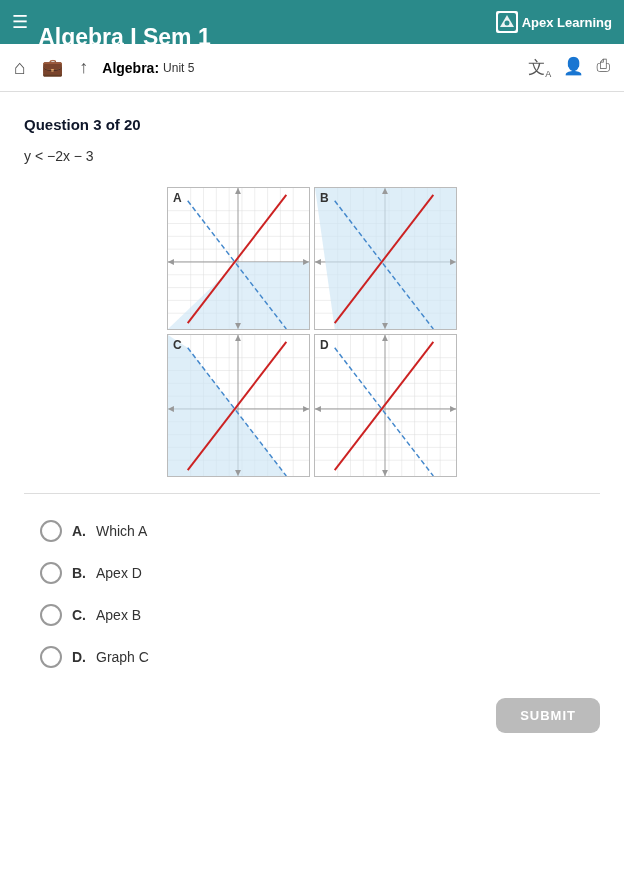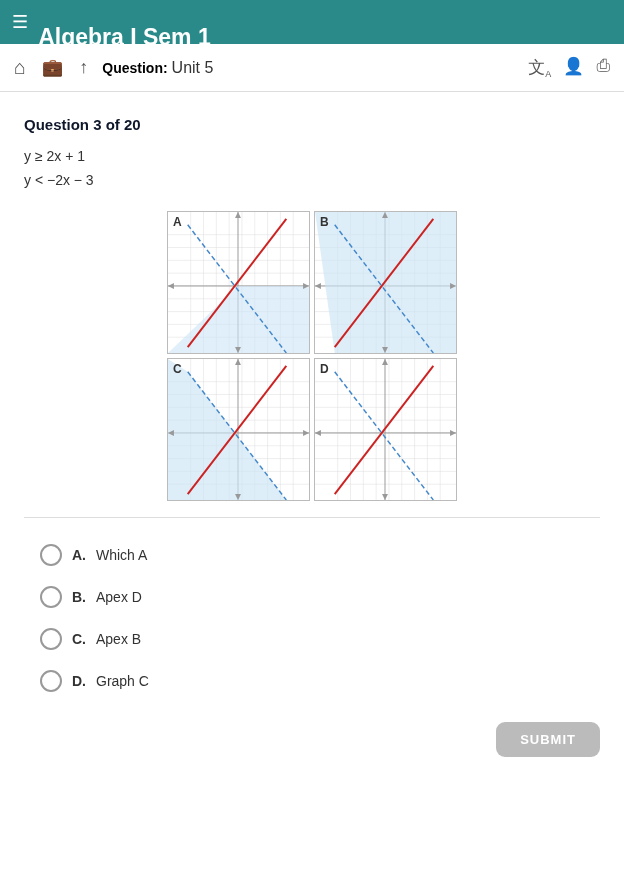--- a/index.html
+++ b/index.html
@@ -155,46 +155,55 @@
     }
   </style>
 </head>
 <body>
 
 <div class="top-bar">
   <div class="top-bar-left">
     <span style="font-size:18px; cursor:pointer;">☰</span>
     <span class="top-bar-title">Algebra I Sem 1</span>
   </div>
+  <div class="top-bar-right">
+    <div class="apex-icon">
+      <svg width="18" height="18" viewBox="0 0 18 18" fill="none">
+        <rect width="18" height="18" rx="2" fill="#2a8a8a"></rect>
+        <polygon points="9,2 16,14 2,14" fill="white" opacity="0.9"></polygon>
+        <circle cx="9" cy="10" r="2.5" fill="#2a8a8a"></circle>
+      </svg>
+    </div>
+    <span style="color:white;font-size:13px;font-weight:bold;">Apex Learning</span>
+  </div>
 </div>
 
 <div class="nav-bar">
   <div class="nav-bar-icons">
     <span class="nav-icon">⌂</span>
     <span class="nav-icon" style="font-size:17px;">💼</span>
     <span class="nav-icon" style="font-size:18px;">↑</span>
   </div>
   <div style="display:flex;align-items:center;gap:4px;">
-    <span style="font-weight:bold;font-size:14px;">Question:</span>
-    <span style="font-size:16px;color:#333;">Unit 5</span>
+    <span style="font-weight:bold;font-size:14px;">Algebra:</span>
+    <span style="font-size:12px;color:#333;">Unit 5</span>
   </div>
   <div class="nav-right">
     <span style="font-size:17px;cursor:pointer;">文<sub style="font-size:9px;">A</sub></span>
     <span style="font-size:17px;cursor:pointer;">👤</span>
     <span style="font-size:17px;cursor:pointer;">⎙</span>
   </div>
 </div>
 
 <div class="main-content">
 
   <div class="question-header">Question 3 of 20</div>
 
 
   <div class="inequalities">
-    <div>y ≥ 2x + 1</div>
     <div>y &lt; −2x − 3</div>
   </div>
 
   <div class="graphs-container">
 
     <div class="graph-box">
       <span class="graph-label">A</span>
       <svg class="graph-svg" viewBox="0 0 143 143">
 
         <rect width="143" height="143" fill="white"></rect>

